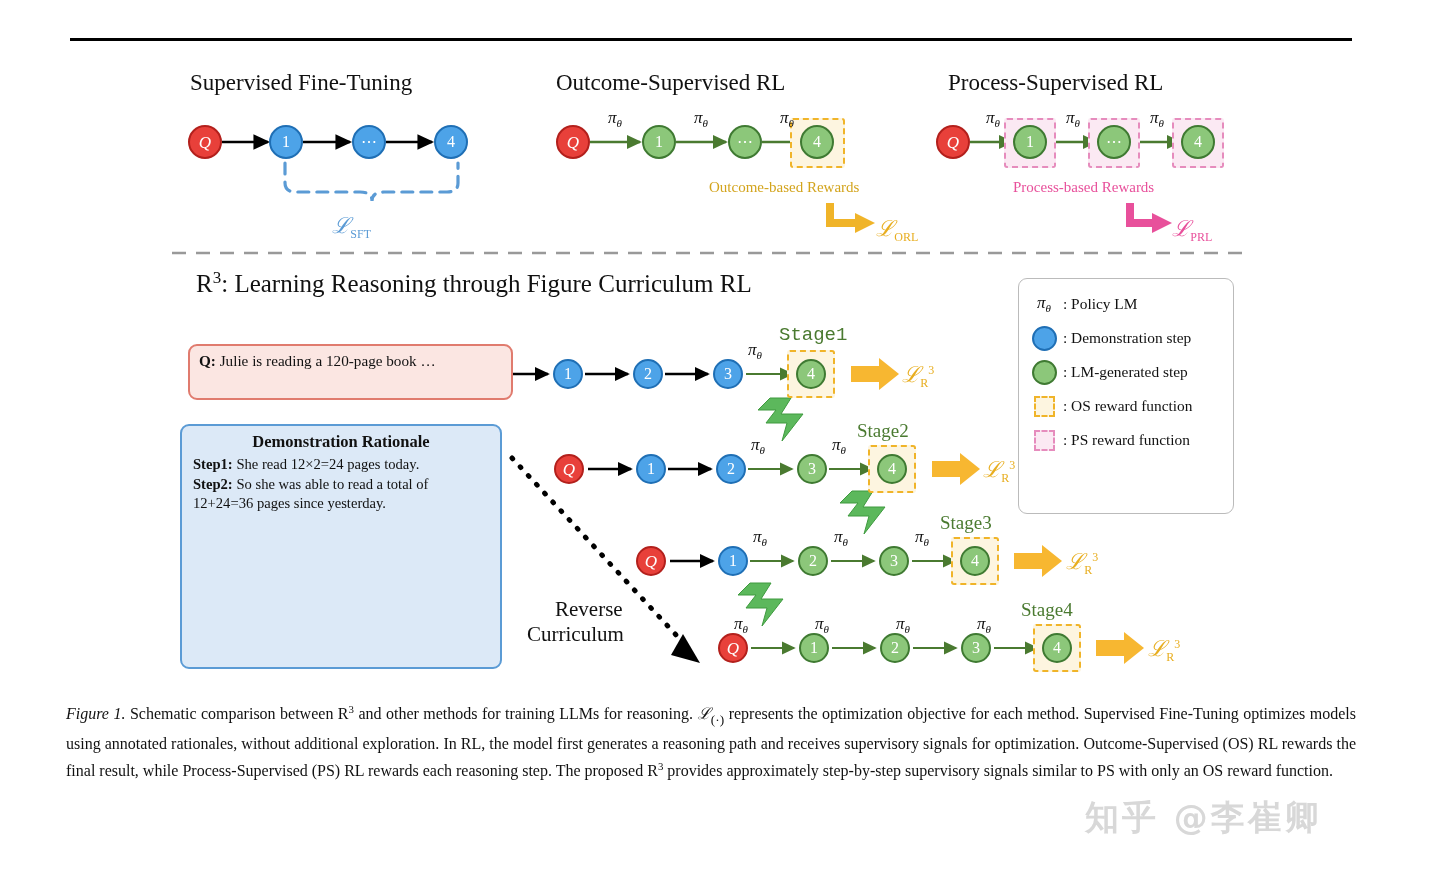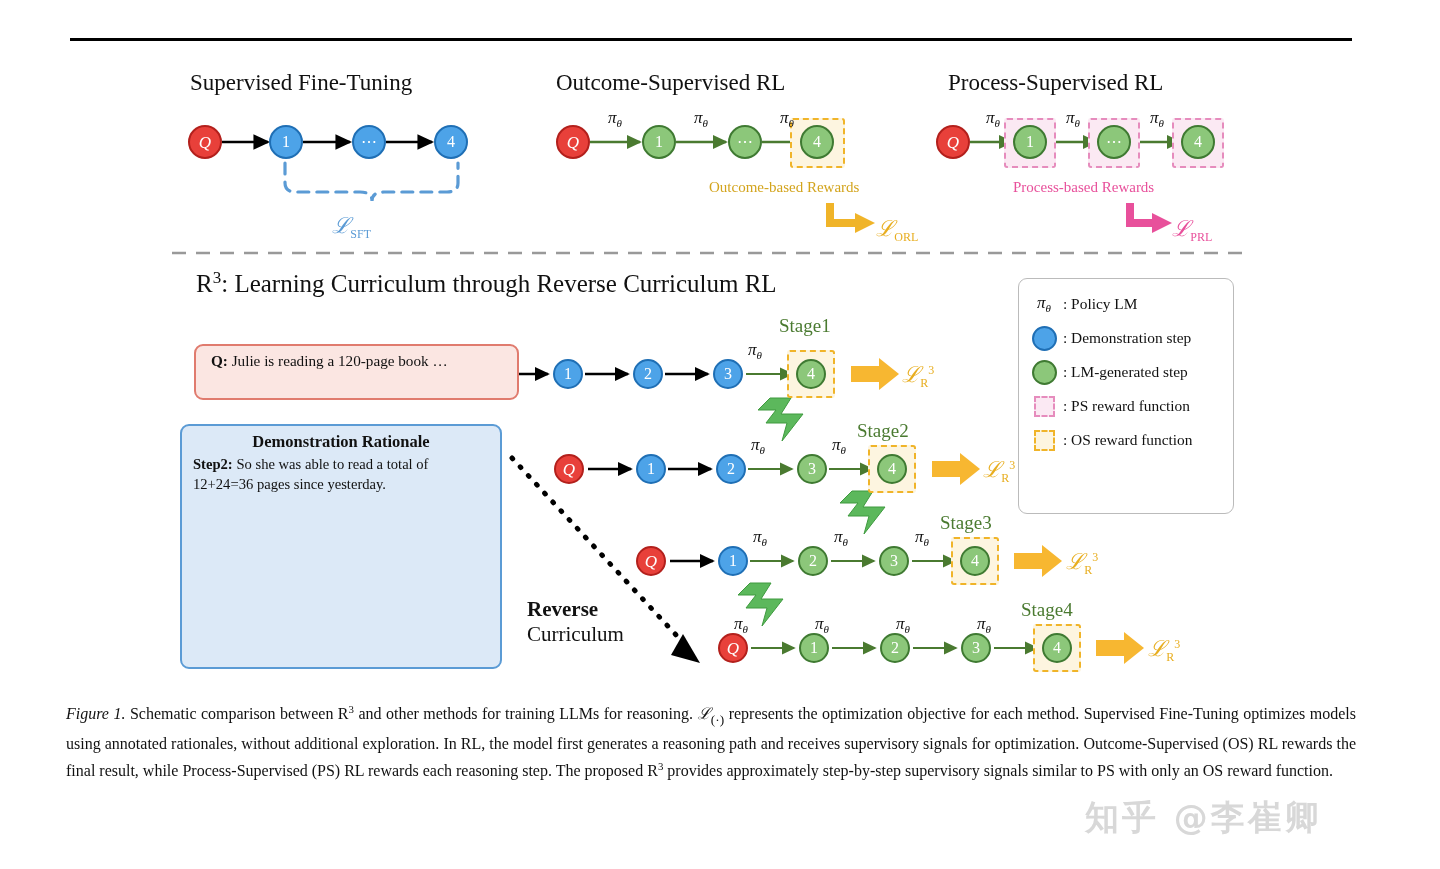--- a/index.html
+++ b/index.html
@@ -37,23 +37,23 @@
       font-family:"Liberation Serif",serif;}
   .pi i{font-style:italic;}
   .pi sub{font-size:11px;font-style:italic;}
   .loss{position:absolute;white-space:nowrap;font-size:22px;font-style:italic;
         font-family:"Liberation Serif",serif;}
   .loss sub{font-size:12px;font-style:normal;}
   .reward-lbl{position:absolute;font-size:15px;white-space:nowrap;}
   .stage-lbl{position:absolute;font-size:19px;color:#4a7a30;white-space:nowrap;}
 
   
-  #question-box{position:absolute;left:194px;top:344px;width:325px;height:56px;
+  #question-box{position:absolute;left:188px;top:344px;width:325px;height:56px;
      box-sizing:border-box;border:2.5px solid #e07b6e;background:#fbe6e2;border-radius:9px;
-     padding:5px 15px;font-size:15.2px;line-height:1.33;}
+     padding:5px 9px;font-size:15.2px;line-height:1.33;}
   #rationale-box{position:absolute;left:180px;top:424px;width:322px;height:245px;
      box-sizing:border-box;border:2.5px solid #5b9bd5;background:#dce9f7;border-radius:9px;
      padding:5px 11px;font-size:14.6px;line-height:1.345;}
   #rationale-title{text-align:center;font-weight:bold;font-size:16.5px;margin-bottom:2px;}
   .rstep{margin:0;}
   .rstep b{font-weight:bold;}
 
   
   #legend{position:absolute;left:1018px;top:278px;width:216px;height:236px;
      box-sizing:border-box;border:1.6px solid #bbb;background:#fff;border-radius:9px;
@@ -67,21 +67,21 @@
   .lg-sq{width:21px;height:21px;box-sizing:border-box;}
   .lg-sq.os{border:2px dashed #f0b429;background:#fdf5e0;}
   .lg-sq.ps{border:2px dashed #e68cbd;background:#fbe9f3;}
   .lg-txt{padding-left:4px;}
   .lg-pi{font-size:17px;font-style:italic;}
   .lg-pi sub{font-size:11px;}
 
   
   #reverse-label{position:absolute;left:527px;top:597px;font-size:21px;
      line-height:1.18;white-space:nowrap;}
-  #reverse-label b{font-weight:bold;}
+  #reverse-label b{font-weight:normal;margin-left:28px;}
 
   
   #caption{position:absolute;left:66px;top:700px;width:1290px;font-size:16px;
      line-height:1.67;text-align:justify;}
   #caption i{font-style:italic;}
   .sup{font-size:.68em;vertical-align:super;}
 
   
   #watermark{position:absolute;left:1085px;top:795px;font-size:34px;color:#d8d8d8;
      font-family:"DejaVu Sans",sans-serif;letter-spacing:3px;white-space:nowrap;
@@ -199,36 +199,39 @@
   <div class="node green md" style="left:1181px;top:125px;">4</div>
   <div class="pi" style="left:986px;top:108px;"><i>π</i><sub>θ</sub></div>
   <div class="pi" style="left:1066px;top:108px;"><i>π</i><sub>θ</sub></div>
   <div class="pi" style="left:1150px;top:108px;"><i>π</i><sub>θ</sub></div>
   <div class="reward-lbl" style="left:1013px;top:179px;color:#e8509b;">Process-based Rewards</div>
   <div class="loss" style="left:1172px;top:212px;color:#e8509b;">
     <span>ℒ</span><sub>PRL</sub>
   </div>
 
   <div class="r3-title">
-    <span>R</span><span class="sup">3</span><span>: Learning Curriculum through Reverse Curriculum RL</span>
+    <span>R</span><span class="sup">3</span><span>: Learning Reasoning through Figure Curriculum RL</span>
   </div>
 
   <div id="question-box">
     <div><b>Q:</b>
       <span>Julie is reading a 120-page book …</span></div>
   </div>
 
   <div id="rationale-box">
     <div id="rationale-title">Demonstration Rationale</div>
     <p class="rstep">
+      <b>Step1:</b>
+      <span>She read 12×2=24 pages today.</span></p>
+    <p class="rstep">
       <b>Step2:</b>
       <span>So she was able to read a total of 12+24=36 pages since yesterday.</span></p>
   </div>
 
-  <div class="stage-lbl" style="left:779px;top:315px;">Stage1</div>
+  <div class="stage-lbl" style="left:779px;top:324px;font-family:Liberation Mono, monospace;">Stage1</div>
   <div class="node blue sm" style="left:553px;top:359px;">1</div>
   <div class="node blue sm" style="left:633px;top:359px;">2</div>
   <div class="node blue sm" style="left:713px;top:359px;">3</div>
   <div class="rbox os" style="left:787px;top:350px;width:48px;height:48px;"></div>
   <div class="node green sm" style="left:796px;top:359px;">4</div>
   <div class="pi" style="left:748px;top:340px;"><i>π</i><sub>θ</sub></div>
   <div class="loss" style="left:902px;top:358px;color:#e8ae20;">
     <span>ℒ</span><sub>R</sub><sub class="sup">3</sub>
   </div>
 
@@ -293,29 +296,29 @@
       <span class="lg-txt">: Demonstration step</span>
     </div>
     <div class="lg-row">
       <span class="lg-sym">
           <span class="lg-dot green"></span>
         </span>
       <span class="lg-txt">: LM-generated step</span>
     </div>
     <div class="lg-row">
       <span class="lg-sym">
+          <span class="lg-sq os"></span>
+        </span>
+      <span class="lg-txt">: OS reward function</span>
+    </div>
+    <div class="lg-row">
+      <span class="lg-sym">
           <span class="lg-sq ps"></span>
         </span>
       <span class="lg-txt">: PS reward function</span>
     </div>
-    <div class="lg-row">
-      <span class="lg-sym">
-          <span class="lg-sq os"></span>
-        </span>
-      <span class="lg-txt">: OS reward function</span>
-    </div>
   </div>
 
   <div id="caption"><i>Figure 1.</i><span> Schematic comparison between R</span><span class="sup">3</span><span> and other methods for training LLMs for reasoning. </span><i>ℒ</i><sub>(·)</sub><span> represents the optimization objective for each method. Supervised Fine-Tuning optimizes models using annotated rationales, without additional exploration. In RL, the model first generates a reasoning path and receives supervisory signals for optimization. Outcome-Supervised (OS) RL rewards the final result, while Process-Supervised (PS) RL rewards each reasoning step. The proposed R</span><span class="sup">3</span><span> provides approximately step-by-step supervisory signals similar to PS with only an OS reward function.</span></div>
 
   <div id="watermark">知乎 @李崔卿</div>
 
 </div>
 
 </body></html>

